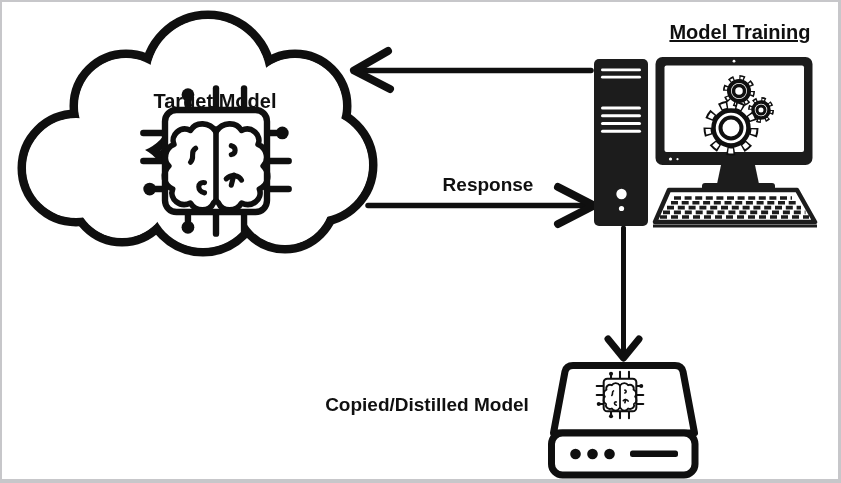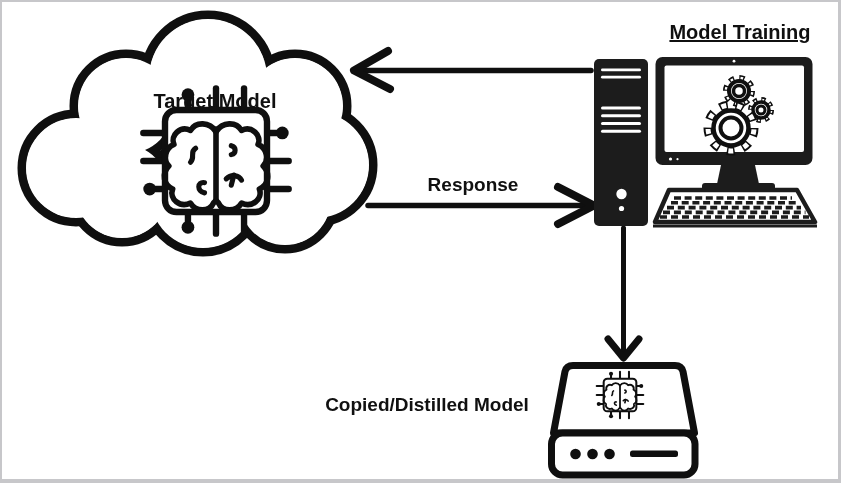--- a/index.html
+++ b/index.html
@@ -18,21 +18,21 @@
   .lbl{
     position:absolute;
     font-weight:700;
     color:#101010;
     text-align:center;
     line-height:1.1;
     white-space:nowrap;
   }
   .lbl-target{left:120px;top:61px;width:186px;font-size:20px;margin-top:27px;}
   .lbl-query{left:415px;top:35px;width:104px;font-size:19px;}
-  .lbl-response{left:407px;top:173px;width:128px;font-size:19px;}
+  .lbl-response{left:422px;top:173px;width:128px;font-size:19px;}
   .lbl-training{left:654px;top:19px;width:168px;font-size:20px;text-decoration:underline;}
   .lbl-copied{left:303px;top:393px;width:244px;font-size:19px;}
 </style>
 </head>
 <body>
 
 <div class="frame">
 
   <svg class="scene" width="837" height="477" viewBox="0 0 837 477">
     <defs>

